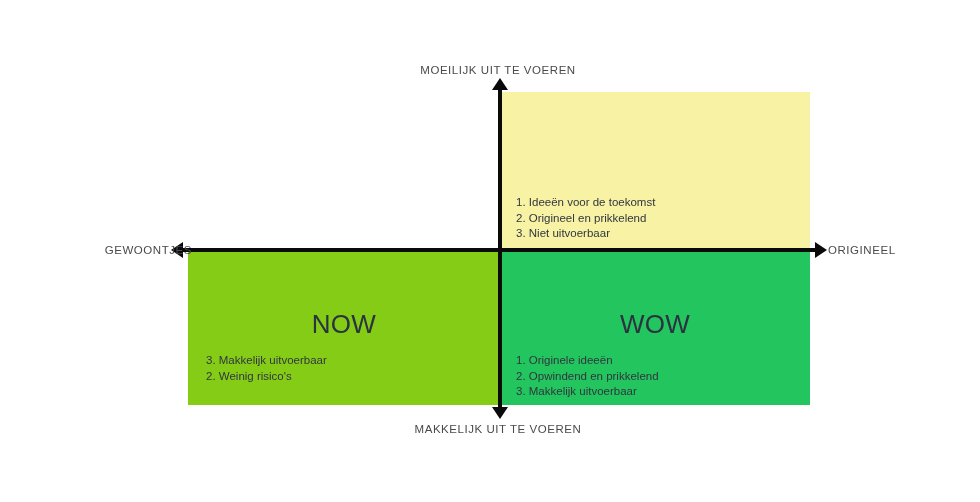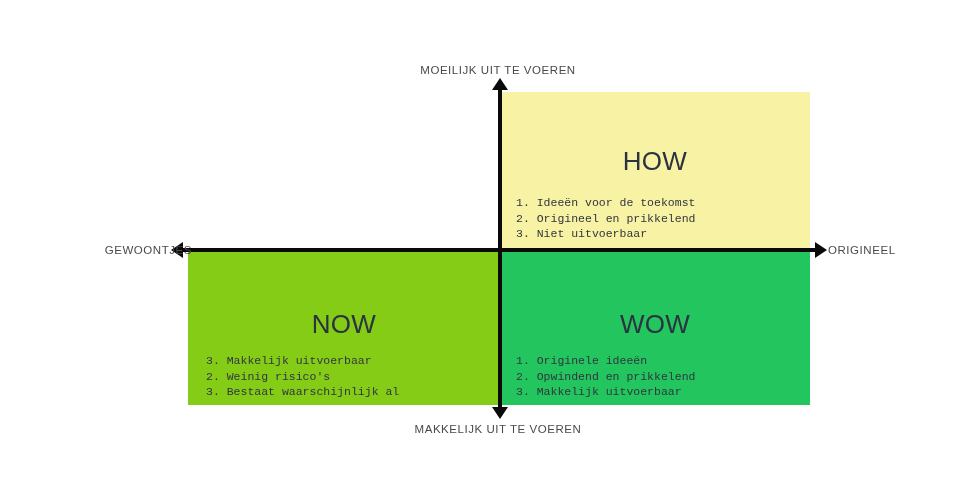--- a/index.html
+++ b/index.html
@@ -149,42 +149,40 @@
     padding: 0;
     list-style: none;
     font-size: 11.5px;
     line-height: 15.6px;
     color: #31363f;
   }
   #quad-how .quad-list { left: 16px; top: 103px; }
   #quad-now .quad-list { left: 18px; top: 103px; }
   #quad-wow .quad-list { left: 16px; top: 103px; }
 
-  .quad-list li { white-space: nowrap; font-family: Liberation Mono, monospace; }
+  .quad-list li { white-space: nowrap; }
 </style>
 </head>
 <body>
 
 <div id="canvas">
 
   <div class="quad" id="quad-how">
-    <div class="quad-title">HOW</div>
     <ul class="quad-list">
       <li>1. Ideeën voor de toekomst</li>
       <li>2. Origineel en prikkelend</li>
       <li>3. Niet uitvoerbaar</li>
     </ul>
   </div>
 
   <div class="quad" id="quad-now">
     <div class="quad-title">NOW</div>
     <ul class="quad-list">
       <li>3. Makkelijk uitvoerbaar</li>
       <li>2. Weinig risico's</li>
-      <li>3. Bestaat waarschijnlijk al</li>
     </ul>
   </div>
 
   <div class="quad" id="quad-wow">
     <div class="quad-title">WOW</div>
     <ul class="quad-list">
       <li>1. Originele ideeën</li>
       <li>2. Opwindend en prikkelend</li>
       <li>3. Makkelijk uitvoerbaar</li>
     </ul>

